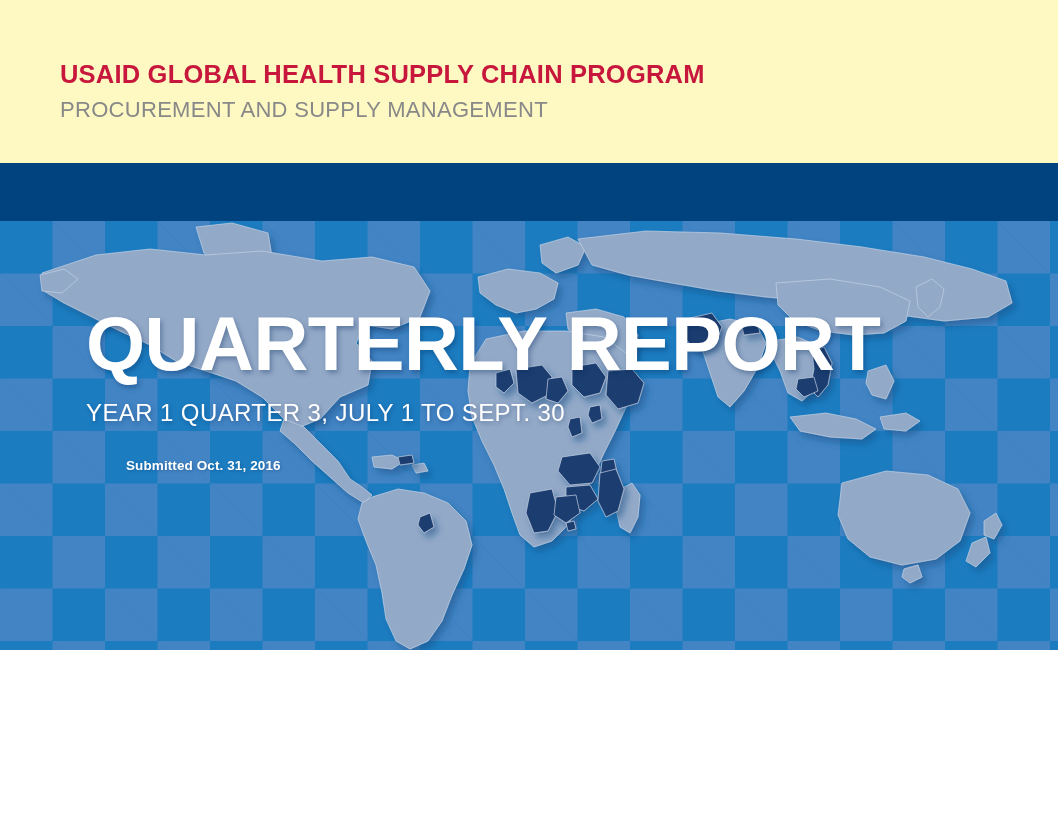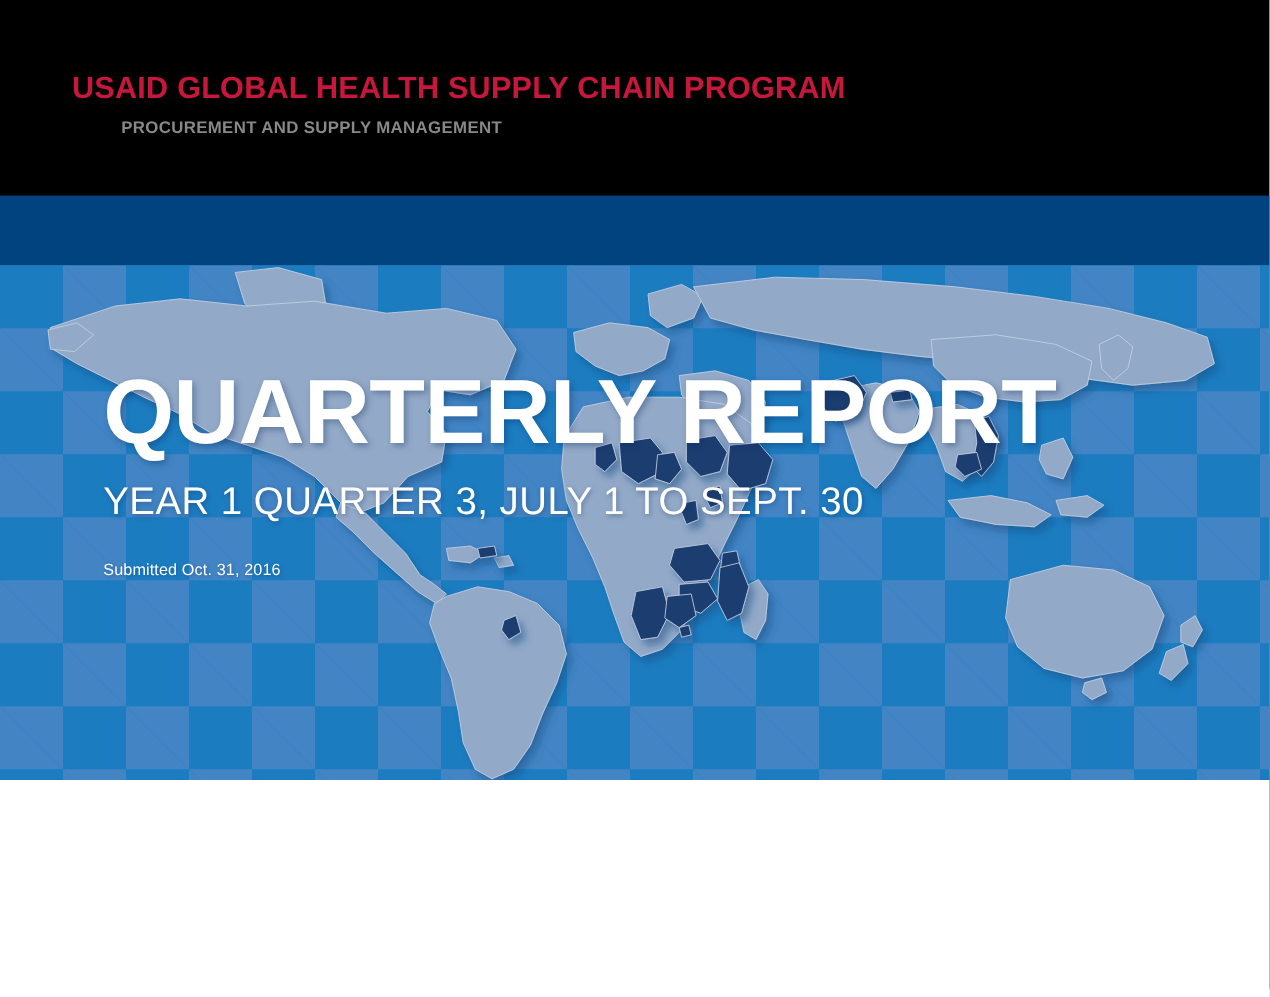--- a/index.html
+++ b/index.html
@@ -5,45 +5,44 @@
   * { box-sizing: border-box; margin: 0; padding: 0; }
   html, body {
     width: 1058px; height: 831px;
     background: #ffffff;
     font-family: "Liberation Sans", sans-serif;
     overflow: hidden;
   }
   #page {
     position: relative;
     width: 1058px; height: 824px;
-    background: #000000;
+    background: #fef9c3;
   }
 
   
   .header-block {
     position: absolute;
     left: 60px; top: 62px;
   }
   .brand-line-1 {
     font-size: 25.5px;
     letter-spacing: 0.2px;
     font-weight: 600;
     color: #c8173c;
     white-space: nowrap;
     line-height: 1.0;
   }
   .brand-line-2 {
-    font-size: 14px;
+    font-size: 22px;
     letter-spacing: 0.3px;
-    font-weight: 700;
+    font-weight: 400;
     color: #888888;
     white-space: nowrap;
     line-height: 1.0;
     margin-top: 11px;
-    margin-left: 41px;
   }
 
   
   .navy-banner {
     position: absolute;
     left: 0; top: 163px;
     width: 1058px; height: 58px;
     background: #00437e;
   }
 
@@ -77,36 +76,37 @@
   .hero-title {
     font-size: 76px;
     font-weight: 700;
     color: #ffffff;
     letter-spacing: -0.5px;
     line-height: 0.92;
     white-space: nowrap;
     text-shadow: 2px 3px 5px rgba(0,40,90,0.35);
   }
   .hero-subtitle {
-    font-size: 32px;
+    font-size: 24px;
     font-weight: 400;
     color: #ffffff;
     letter-spacing: 0.4px;
     white-space: nowrap;
     margin-top: 20px;
     text-shadow: 1px 2px 4px rgba(0,40,90,0.35);
   }
   .hero-submitted {
     font-size: 13.5px;
-    font-weight: 400;
+    font-weight: 700;
     color: #ffffff;
     letter-spacing: 0.1px;
     white-space: nowrap;
     margin-top: 31px;
     text-shadow: 1px 1px 3px rgba(0,40,90,0.3);
+    margin-left: 40px;
   }
 
   
   .footer {
     position: absolute;
     left: 0; top: 650px;
     width: 1058px; height: 181px;
     background: #ffffff;
   }
 </style>

